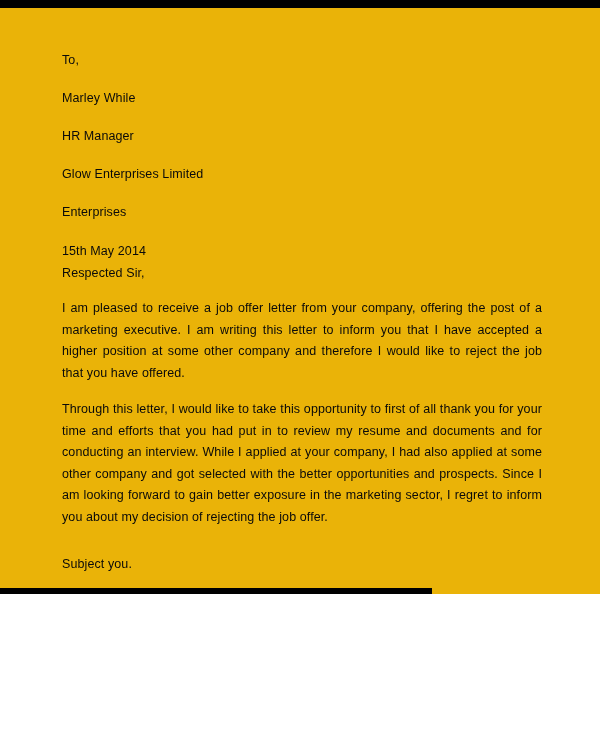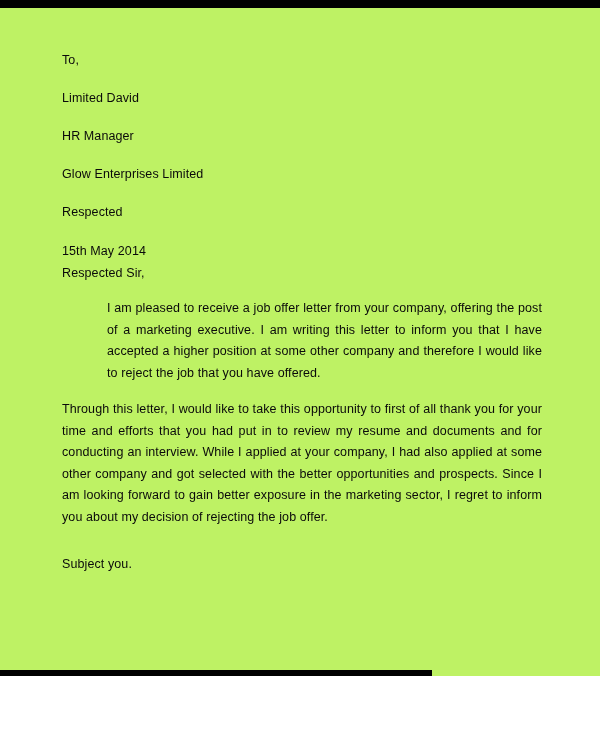--- a/index.html
+++ b/index.html
@@ -7,22 +7,22 @@
     width: 600px;
     height: 730px;
     background: #ffffff;
     font-family: "Liberation Sans", sans-serif;
     color: #0a0a0a;
     overflow: hidden;
   }
   .page {
     position: relative;
     width: 600px;
-    height: 676px;
-    background: #bef264;
+    height: 594px;
+    background: #eab308;
   }
   .top-border {
     position: absolute;
     top: 0;
     left: 0;
     width: 100%;
     height: 8px;
     background: #000000;
   }
   .bottom-border {
@@ -55,44 +55,43 @@
   }
   .para {
     font-size: 12.5px;
     line-height: 21.5px;
     text-align: justify;
     margin-top: 15px;
     letter-spacing: 0.1px;
   }
   .para.first {
     margin-top: 14px;
-    margin-left: 45px;
   }
   .closing {
     font-size: 12.5px;
     line-height: 21px;
     letter-spacing: 0.1px;
   }
   .closing.thanking {
     margin-top: 26px;
   }
 </style>
 </head>
 <body>
 
 <div class="page">
   <div class="top-border"></div>
 
   <div class="content">
 
     <p class="addr">To,</p>
-    <p class="addr">Limited David</p>
+    <p class="addr">Marley While</p>
     <p class="addr">HR Manager</p>
     <p class="addr">Glow Enterprises Limited</p>
-    <p class="addr">Respected</p>
+    <p class="addr">Enterprises</p>
 
     <div class="meta-block">
       <p class="meta">15th May 2014</p>
       <p class="meta">Respected Sir,</p>
     </div>
 
     <p class="para first">I am pleased to receive a job offer letter from your company, offering the post of a marketing executive. I am writing this letter to inform you that I have accepted a higher position at some other company and therefore I would like to reject the job that you have offered.</p>
     <p class="para">Through this letter, I would like to take this opportunity to first of all thank you for your time and efforts that you had put in to review my resume and documents and for conducting an interview. While I applied at your company, I had also applied at some other company and got selected with the better opportunities and prospects. Since I am looking forward to gain better exposure in the marketing sector, I regret to inform you about my decision of rejecting the job offer.</p>
 
     <p class="closing thanking">Subject you.</p>

